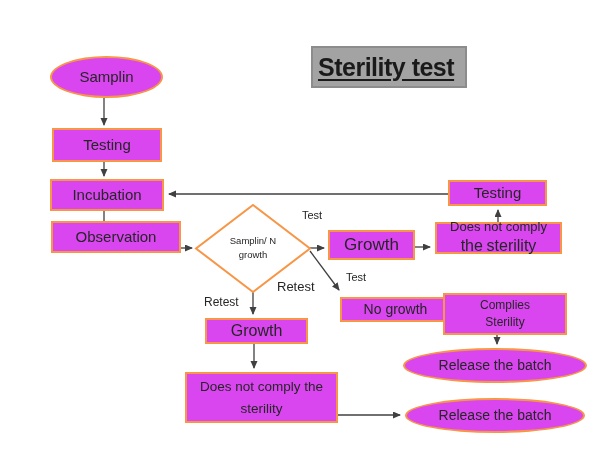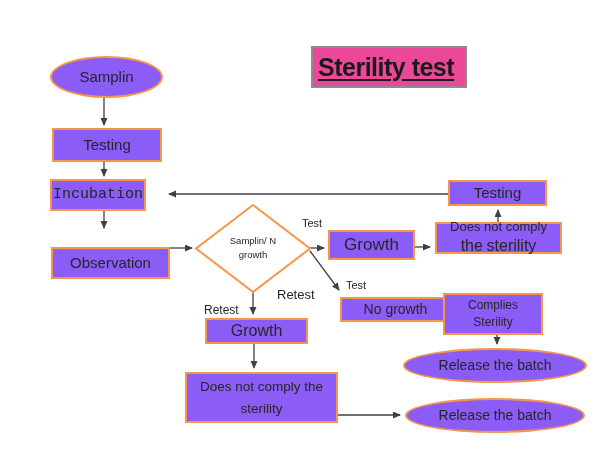--- a/index.html
+++ b/index.html
@@ -13,47 +13,46 @@
     overflow: hidden;
   }
   #edges { position: absolute; left: 0; top: 0; width: 600px; height: 464px; }
   .node {
     position: absolute;
     display: flex;
     flex-direction: column;
     align-items: center;
     justify-content: center;
     text-align: center;
-    background: #8b5cf6;
+    background: #d946ef;
     border: 2px solid #F79646;
     box-sizing: border-box;
     line-height: 1.3;
   }
   .ellipse { border-radius: 50%; }
   .diamond-text {
     position: absolute;
     display: flex;
     flex-direction: column;
     align-items: center;
     justify-content: center;
     text-align: center;
     font-size: 9.5px;
     line-height: 1.5;
   }
   .edge-label {
     position: absolute;
     white-space: nowrap;
     color: #262626;
-    margin-top: 8px;
   }
   #title-box {
     position: absolute;
     left: 311px; top: 46px; width: 156px; height: 42px;
     border: 2px solid #8c8c8c;
-    background: #ec4899;
+    background: #a3a3a3;
     box-sizing: border-box;
     display: flex;
     align-items: center;
   }
   #title-box .title-text {
     font-size: 25px;
     font-weight: 600;
     padding-left: 5px;
     text-decoration: underline;
     text-underline-offset: 3px;
@@ -97,25 +96,25 @@
   </div>
 
   <div class="node ellipse" style="left:50px; top:56px; width:113px; height:42px; font-size:15px;">
     <span>Samplin</span>
   </div>
 
   <div class="node" style="left:52px; top:128px; width:110px; height:34px; font-size:15px;">
     <span>Testing</span>
   </div>
 
-  <div class="node" style="left:50px; top:179px; width:96px; height:32px; font-size:15px;font-family:Liberation Mono, monospace;">
+  <div class="node" style="left:50px; top:179px; width:114px; height:32px; font-size:15px;">
     <span>Incubation</span>
   </div>
 
-  <div class="node" style="left:51px; top:247px; width:119px; height:32px; font-size:15px;">
+  <div class="node" style="left:51px; top:221px; width:130px; height:32px; font-size:15px;">
     <span>Observation</span>
   </div>
 
   <div class="diamond-text" style="left:203px; top:230px; width:100px; height:36px;">
     <span>Samplin/ N</span>
     <span>growth</span>
   </div>
 
   <div class="node" style="left:328px; top:230px; width:87px; height:30px; font-size:17px;">
     <span>Growth</span>
@@ -130,21 +129,21 @@
   </div>
 
   <div class="node" style="left:448px; top:180px; width:99px; height:26px; font-size:15px;">
     <span>Testing</span>
   </div>
 
   <div class="node" style="left:340px; top:297px; width:111px; height:25px; font-size:14px;">
     <span>No growth</span>
   </div>
 
-  <div class="node sm2" style="left:443px; top:293px; width:100px; height:42px; font-size:12px;">
+  <div class="node sm2" style="left:443px; top:293px; width:124px; height:42px; font-size:12px;">
     <span>Complies</span>
     <span>Sterility</span>
   </div>
 
   <div class="node ellipse" style="left:403px; top:348px; width:184px; height:35px; font-size:14px;">
     <span>Release the batch</span>
   </div>
 
   <div class="node ellipse" style="left:405px; top:398px; width:180px; height:35px; font-size:14px;">
     <span>Release the batch</span>

